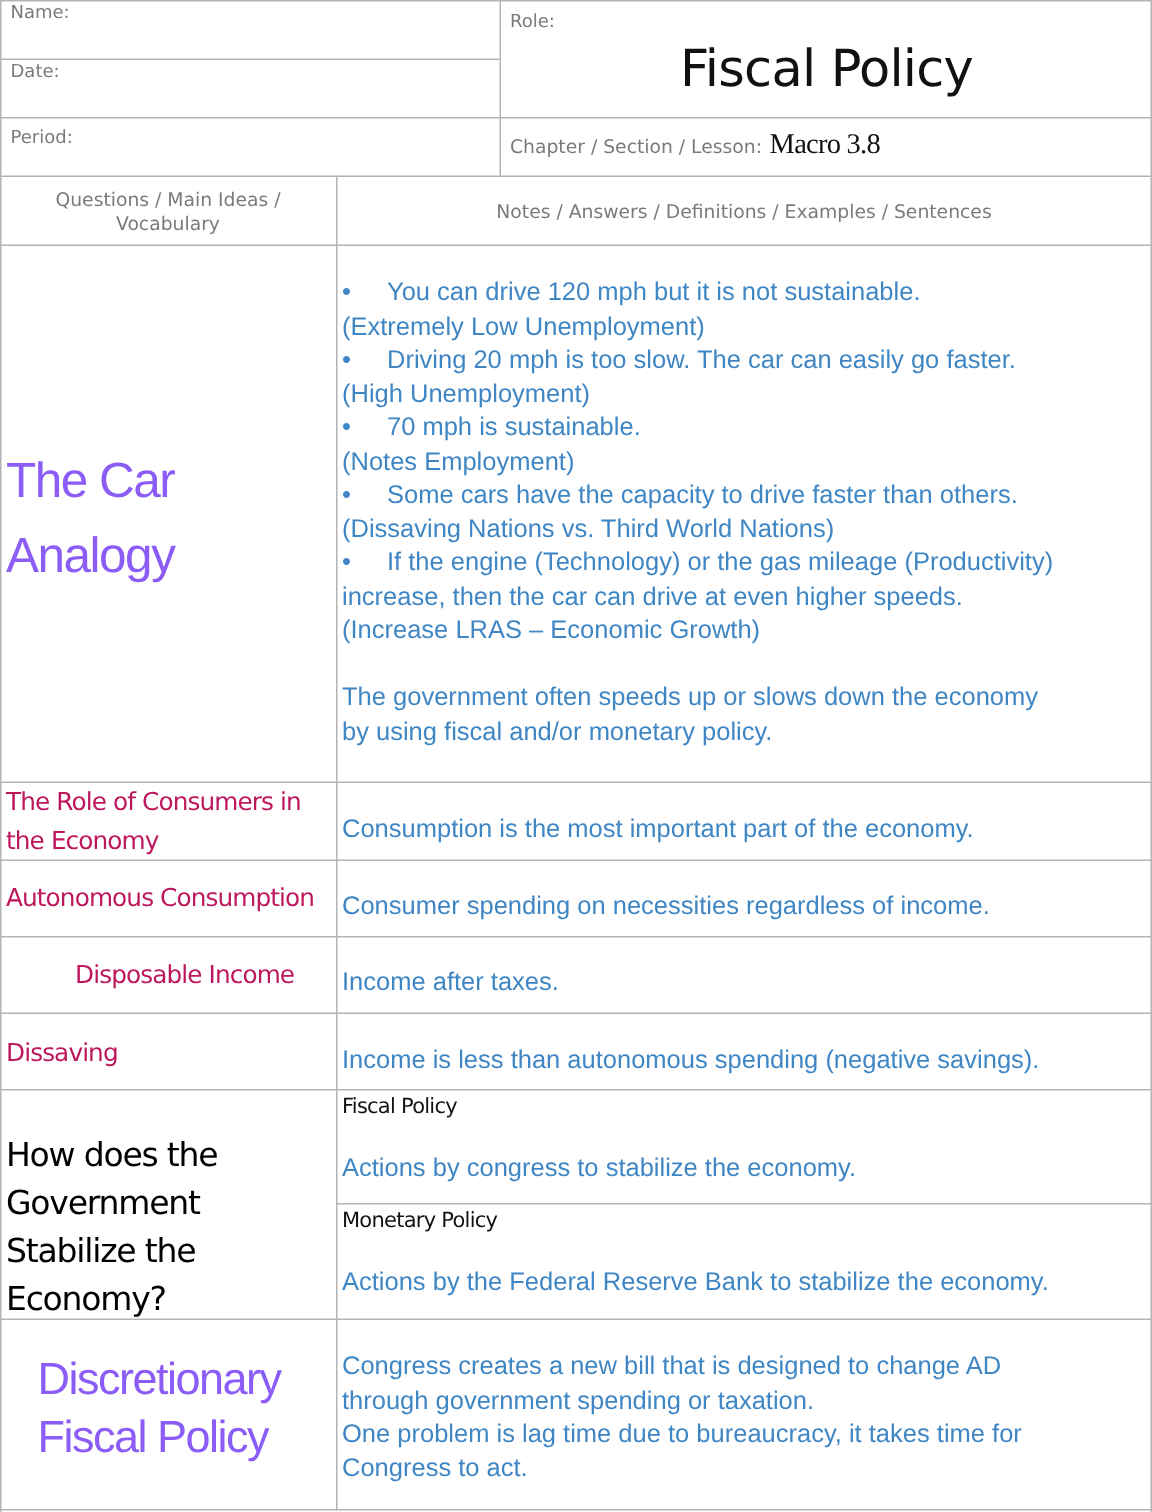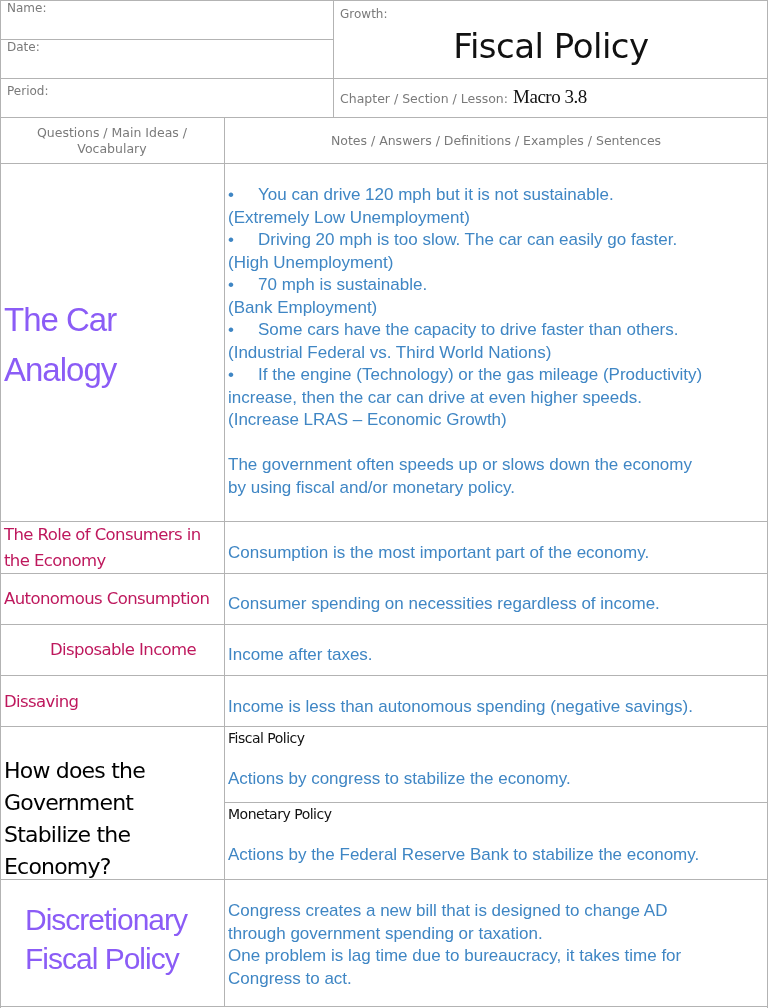--- a/index.html
+++ b/index.html
@@ -42,41 +42,41 @@
 <div class="line-v" style="left:224px;top:117px;height:890px;"></div>
 <div class="line-v" style="left:767px;top:0;height:1008px;"></div>
 
 <div class="cell label-small" style="left:7px;top:1px;">Name:</div>
 <div class="cell" style="left:60px;top:2px;width:268px;height:34px;"></div>
 <div class="cell label-small" style="left:7px;top:40px;">Date:</div>
 <div class="cell" style="left:60px;top:41px;width:268px;height:34px;"></div>
 <div class="cell label-small" style="left:7px;top:84px;">Period:</div>
 <div class="cell" style="left:60px;top:80px;width:268px;height:34px;"></div>
 
-<div class="cell label-small" style="left:340px;top:7px;">Growth:</div>
+<div class="cell label-small" style="left:340px;top:7px;">Role:</div>
 <div class="cell topic-title" style="left:334px;top:26px;width:434px;text-align:center;">Fiscal Policy</div>
 
 <div class="cell" style="left:340px;top:86px;white-space:nowrap;">
   <span class="label-small" style="font-size:12.5px;">Chapter / Section / Lesson:</span>
   <span class="lesson-val">Macro 3.8</span>
 </div>
 
 <div class="cell head-text" style="left:20px;top:125px;width:184px;">Questions / Main Ideas / Vocabulary</div>
 <div class="cell head-text" style="left:225px;top:133px;width:542px;">Notes / Answers / Definitions / Examples / Sentences</div>
 
 <div class="cell q-big" style="left:4px;top:295px;width:215px;">The Car Analogy</div>
 <div class="cell note" style="left:228px;top:164px;width:535px;">
   <div><span class="bullet">•</span><span>You can drive 120 mph but it is not sustainable.</span></div>
   <div>(Extremely Low Unemployment)</div>
   <div><span class="bullet">•</span><span>Driving 20 mph is too slow. The car can easily go faster.</span></div>
   <div>(High Unemployment)</div>
   <div><span class="bullet">•</span><span>70 mph is sustainable.</span></div>
-  <div>(Bank Employment)</div>
+  <div>(Notes Employment)</div>
   <div><span class="bullet">•</span><span>Some cars have the capacity to drive faster than others.</span></div>
-  <div>(Industrial Federal vs. Third World Nations)</div>
+  <div>(Dissaving Nations vs. Third World Nations)</div>
   <div><span class="bullet">•</span><span>If the engine (Technology) or the gas mileage (Productivity)</span></div>
   <div>increase, then the car can drive at even higher speeds.</div>
   <div>(Increase LRAS – Economic Growth)</div>
   <div style="height:22.5px;"></div>
   <div>The government often speeds up or slows down the economy</div>
   <div>by using fiscal and/or monetary policy.</div>
 </div>
 
 <div class="cell q-small" style="left:4px;top:522px;width:216px;">The Role of Consumers in the Economy</div>
 <div class="cell note" style="left:228px;top:522px;width:535px;">Consumption is the most important part of the economy.</div>

